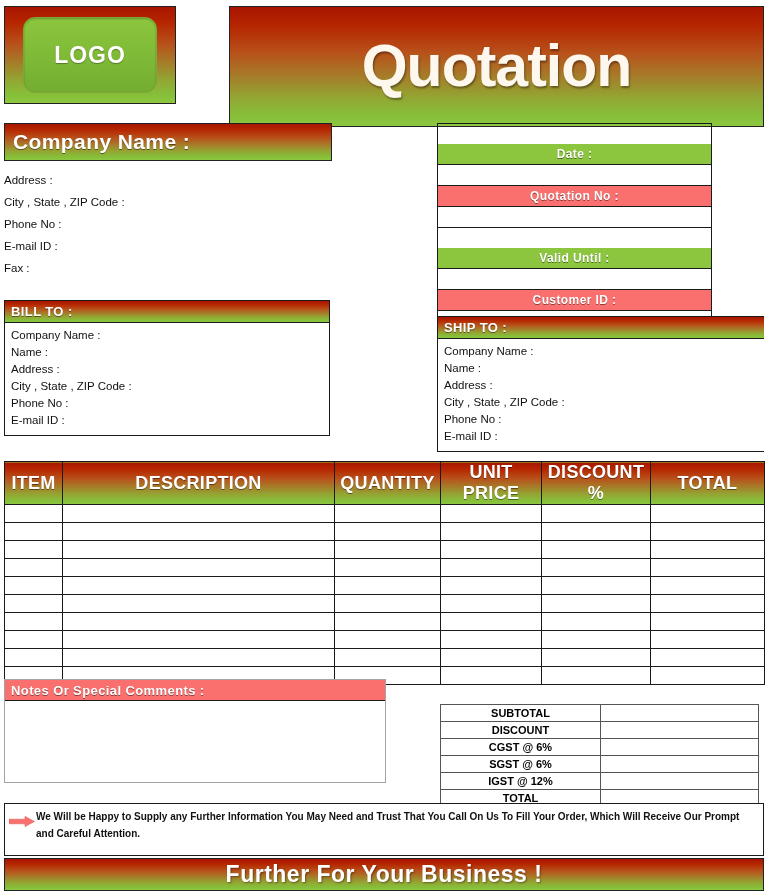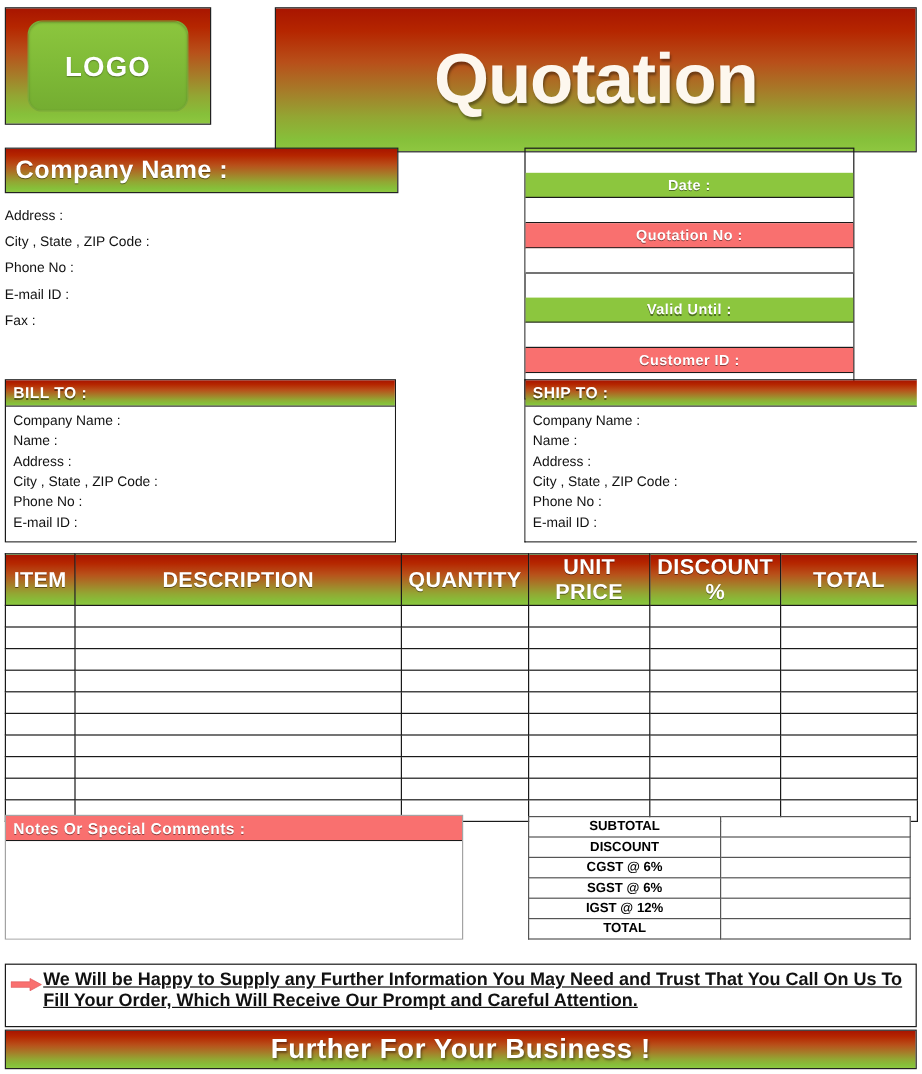--- a/index.html
+++ b/index.html
@@ -127,21 +127,21 @@
   .meta-input {
     height: 21px;
     background: #ffffff;
     border-bottom: 1px solid #1a1a1a;
   }
   .meta-block > div:last-child { border-bottom: none; }
 
   
   .addr-bill {
     position: absolute;
-    left: 4px; top: 316px;
+    left: 4px; top: 300px;
     width: 326px;
     border: 1px solid #1a1a1a;
   }
   .addr-ship {
     position: absolute;
     left: 437px; top: 316px;
     width: 327px;
     border: 1px solid #1a1a1a;
     border-right: none;
   }
@@ -210,21 +210,21 @@
   }
   .notes-bar .bar-title { font-size: 13px; }
   .notes-body {
     height: 81px;
     background: #ffffff;
   }
 
   
   .totals {
     position: absolute;
-    left: 440px; top: 680px;
+    left: 440px; top: 704px;
     width: 318px;
     border-collapse: collapse;
     table-layout: fixed;
     border: 1px solid #1a1a1a;
   }
   .totals td {
     height: 17px;
     border: 1px solid #555;
     background: #ffffff;
     font-size: 11px;
@@ -242,25 +242,24 @@
     border: 1px solid #1a1a1a;
     background: #ffffff;
     padding: 4px 5px 0 4px;
   }
   .foot-row { display: flex; align-items: flex-start; }
   .arrow-icon {
     flex: 0 0 auto;
     margin: 5px 1px 0 0;
   }
   .foot-text {
-    font-size: 15px;
+    font-size: 10px;
     line-height: 17px;
     font-weight: bold;
     color: #111;
-    text-decoration: underline;
   }
 
   
   .thanks {
     position: absolute;
     left: 4px; top: 858px;
     width: 760px; height: 33px;
     border: 1px solid #222;
     display: flex; align-items: center; justify-content: center;
   }

